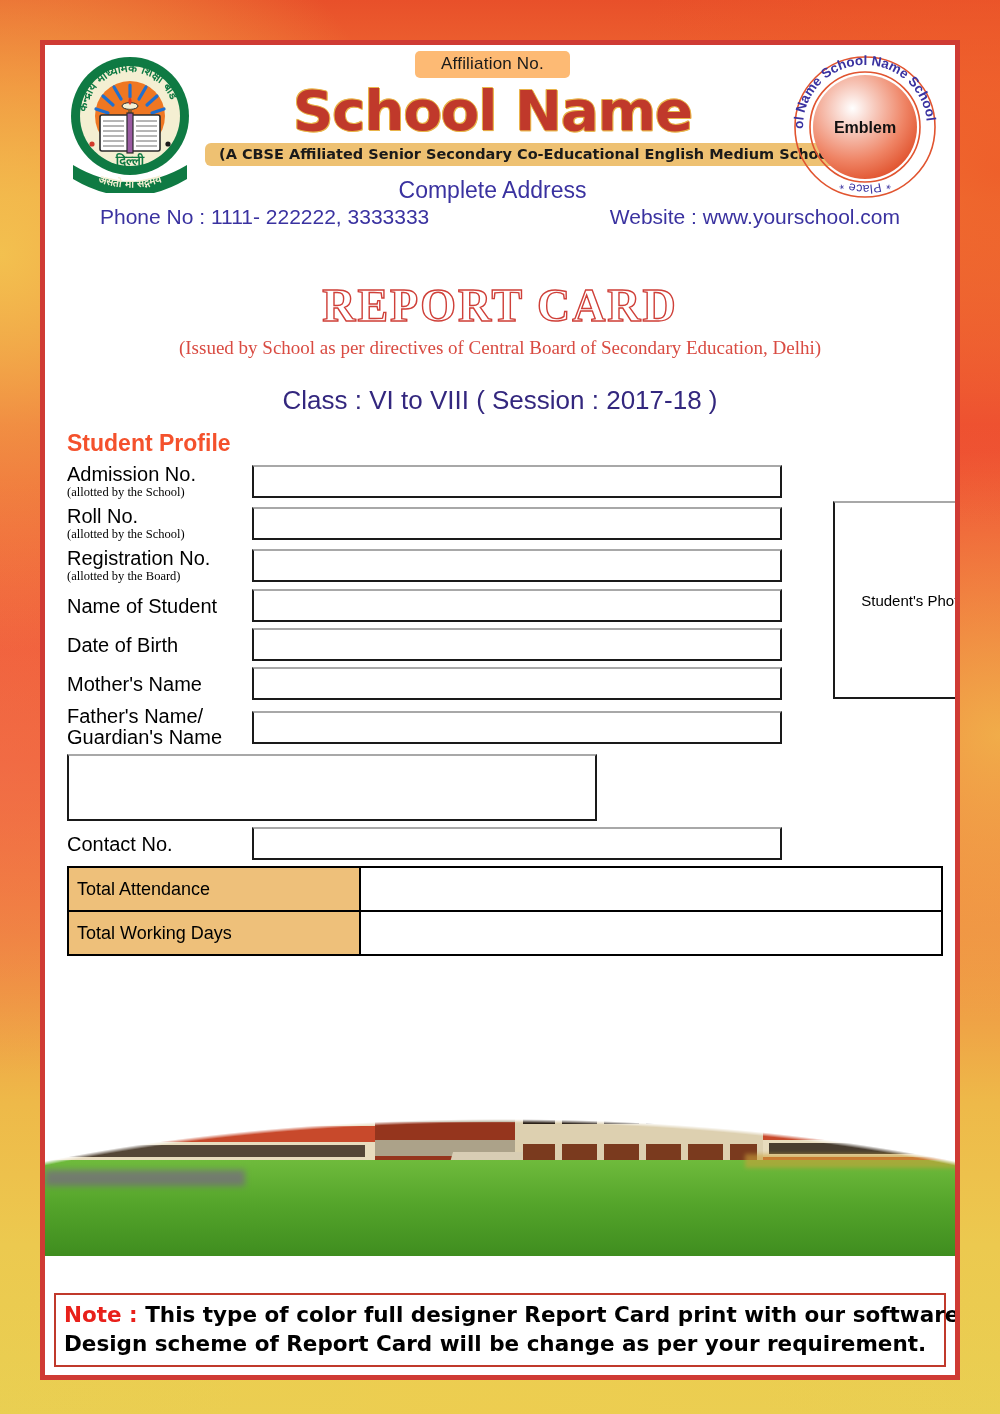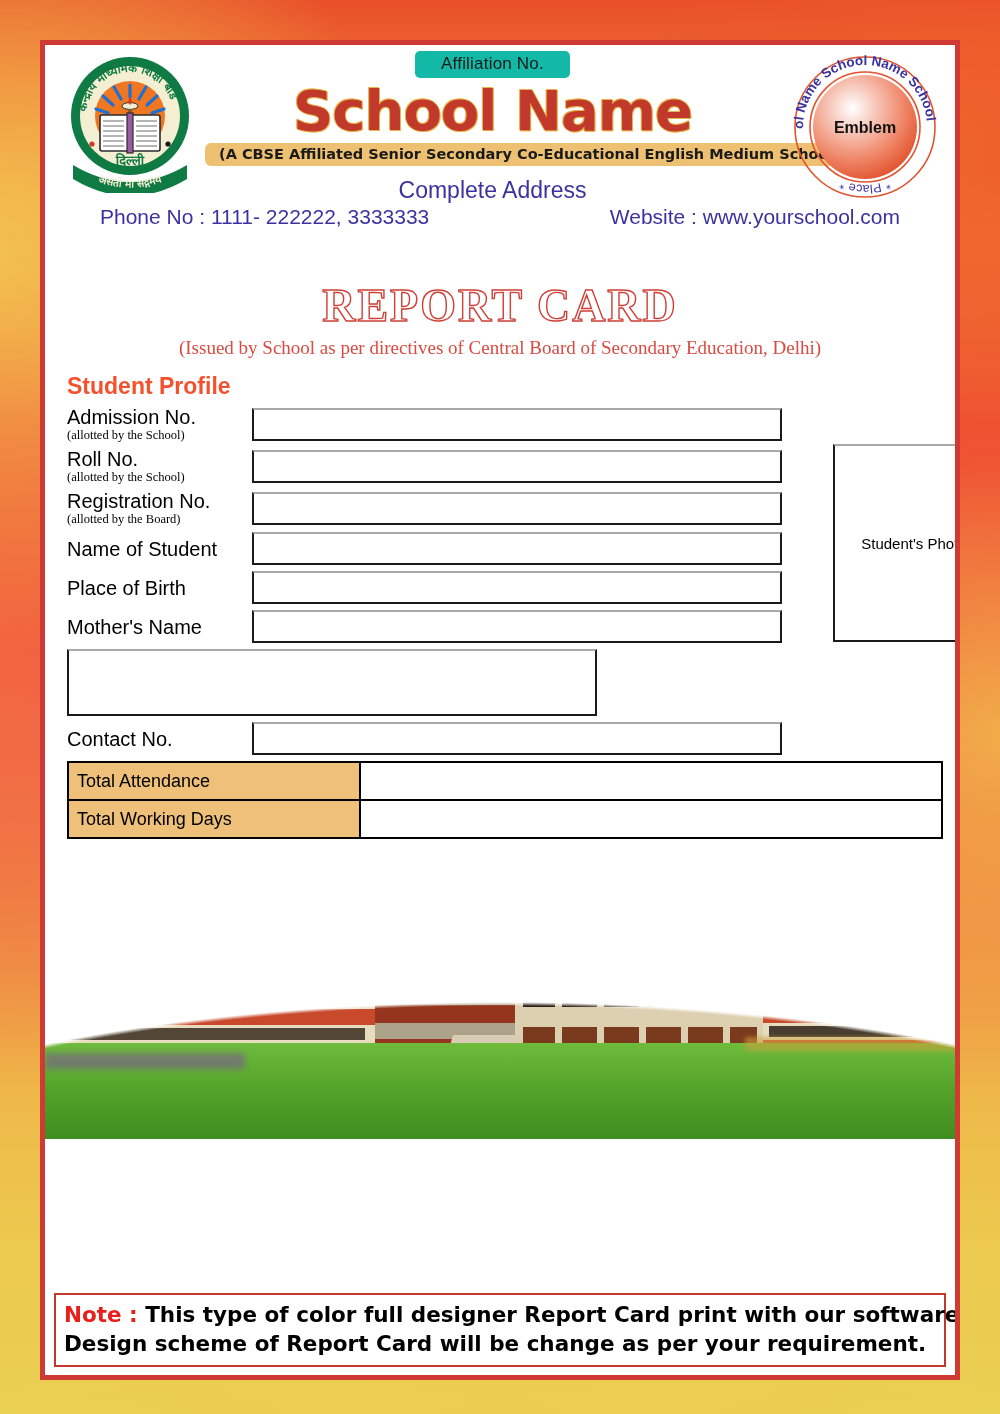--- a/index.html
+++ b/index.html
@@ -68,21 +68,21 @@
   }
 
   .head-center {
     position: absolute;
     left: 160px; right: 175px; top: 6px;
     text-align: center;
   }
 
   .affil-pill {
     display: inline-block;
-    background: #14b8a6;
+    background: #fdba74;
     color: #1a1a1a;
     font-size: 17px;
     padding: 3px 26px 4px 26px;
     border-radius: 5px;
     letter-spacing: 0.2px;
   }
 
   .school-name {
     font-family: "DejaVu Sans", sans-serif;
     font-weight: bold;
@@ -227,21 +227,21 @@
     margin: 16px 0 6px 22px;
   }
 
   .att-table {
     margin: 0 18px 0 22px;
     border-collapse: collapse;
     width: 876px;
   }
   .att-table td {
     border: 2px solid #000;
-    height: 38px;
+    height: 44px;
     font-size: 18px;
     padding: 0 8px;
   }
   .att-label {
     background: #eec07a;
     width: 292px;
   }
   .att-value { background: #fff; }
 
   
@@ -424,20 +424,21 @@
     </div>
 
     <div class="contact-row">
       <span>Phone No : 1111- 222222, 3333333</span>
       <span>Website : www.yourschool.com</span>
     </div>
   </div>
 
   <div class="report-title">REPORT CARD</div>
   <div class="issued-line">(Issued by School as per directives of Central Board of Secondary Education, Delhi)</div>
+  <div class="class-line">Class : VI to VIII ( Session : 2017-18 )</div>
 
   <div class="section-head">Student Profile</div>
 
   <div class="profile-area">
 
     <div class="field-row">
       <div class="field-label">
         <span>Admission No.</span>
         <span class="field-sub">(allotted by the School)</span>
       </div>
@@ -460,29 +461,34 @@
       <div class="field-box"></div>
     </div>
 
     <div class="field-row">
       <div class="field-label">Name of Student</div>
       <div class="field-box"></div>
     </div>
 
 
     <div class="field-row">
-      <div class="field-label">Place of Birth</div>
+      <div class="field-label">Date of Birth</div>
       <div class="field-box"></div>
     </div>
 
     <div class="field-row">
       <div class="field-label">Mother's Name</div>
       <div class="field-box"></div>
     </div>
 
+    <div class="field-row">
+      <div class="field-label" style="white-space: pre-line; line-height:21px;">Father's Name/
+Guardian's Name</div>
+      <div class="field-box"></div>
+    </div>
 
     <div class="field-row">
       <div class="field-box tall"></div>
     </div>
 
     <div class="field-row">
       <div class="field-label">Contact No.</div>
       <div class="field-box"></div>
     </div>
 

